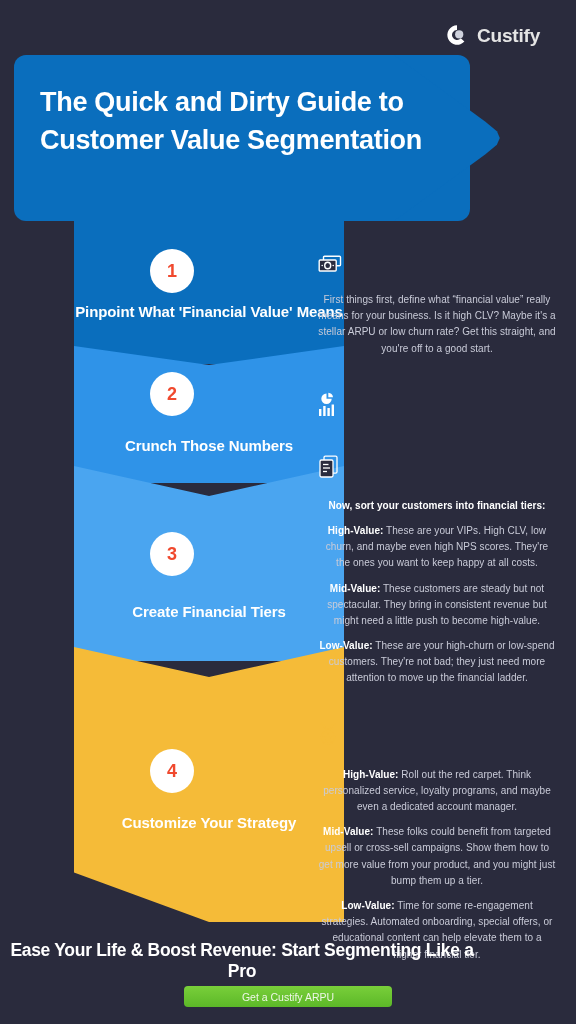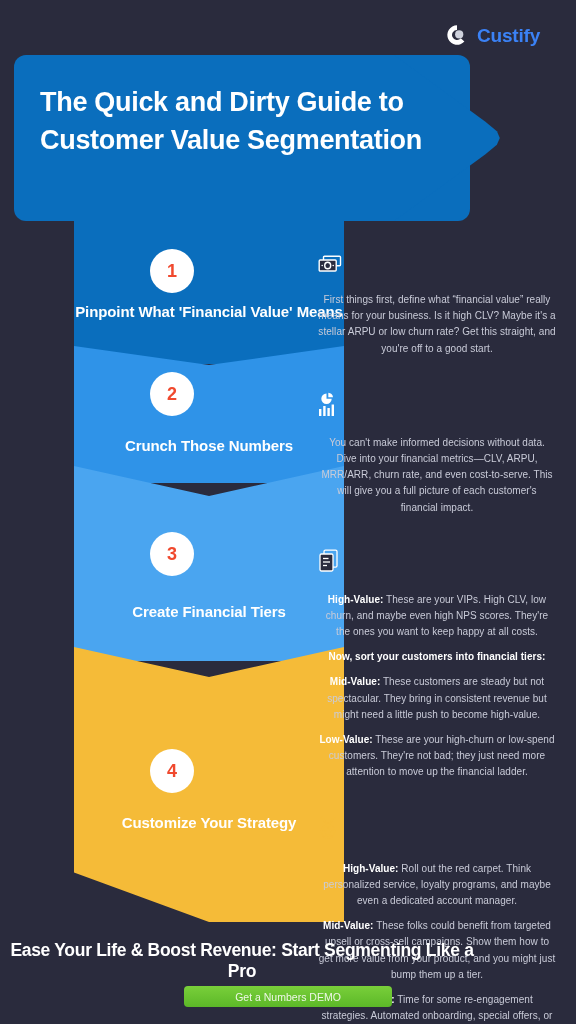--- a/index.html
+++ b/index.html
@@ -11,21 +11,21 @@
   }
   #page { position:relative; width:576px; height:1024px; background:#2a2b3d; }
 
   
   .logo-wrap {
     position:absolute; top:24px; right:36px;
     display:flex; align-items:center; gap:9px;
   }
   .logo-mark { width:22px; height:22px; position:relative; display:block; }
   .logo-text {
-    color:#3b82f6; font-size:19px; font-weight:bold;
+    color:#e5e5e5; font-size:19px; font-weight:bold;
     letter-spacing:-0.2px; line-height:1;
   }
 
   
   .banner {
     position:absolute; left:14px; top:55px;
     width:527px; height:166px;padding-left:24px;
   }
   .banner-body {
     position:absolute; left:0; top:0; width:456px; height:166px;
@@ -166,35 +166,34 @@
       <span class="blk-icon">
         <svg width="24" height="26" viewBox="0 0 24 26">
           <path d="M8.5 1.5 A5.2 5.2 0 1 0 13.7 6.7 L8.5 6.7 Z" fill="#ffffff"></path>
           <path d="M10.3 0.8 A5.2 5.2 0 0 1 15 5.2 L10.3 5.2 Z" fill="#ffffff"></path>
           <rect x="1" y="17" width="2.4" height="7" fill="#ffffff"></rect>
           <rect x="5.2" y="14" width="2.4" height="10" fill="#ffffff"></rect>
           <rect x="9.4" y="16" width="2.4" height="8" fill="#ffffff"></rect>
           <rect x="13.6" y="12.5" width="2.4" height="11.5" fill="#ffffff"></rect>
         </svg>
       </span>
-      <p class="para">You can't make informed decisions without data. Dive into your financial metrics—CLV, ARPU, MRR/ARR, churn rate, and even cost-to-serve. This will give you a full picture of each customer's financial impact.</p>
     </div>
 
     <div class="block b3">
       <span class="blk-icon">
         <svg width="24" height="26" viewBox="0 0 24 26" fill="none" stroke="#ffffff" stroke-width="1.3">
           <rect x="6" y="1.2" width="13" height="17" rx="1.4"></rect>
           <rect x="2" y="5" width="13" height="17" rx="1.4" fill="#2a2b3d"></rect>
           <line x1="5" y1="9.5" x2="10.5" y2="9.5"></line>
           <line x1="5" y1="13" x2="12" y2="13"></line>
           <line x1="5" y1="16.5" x2="9" y2="16.5"></line>
         </svg>
       </span>
+      <p class="para lead">Now, sort your customers into financial tiers:</p>
       <p class="para"><b>High-Value:</b><span> These are your VIPs. High CLV, low churn, and maybe even high NPS scores. They're the ones you want to keep happy at all costs.</span></p>
-      <p class="para lead">Now, sort your customers into financial tiers:</p>
       <p class="para"><b>Mid-Value:</b><span> These customers are steady but not spectacular. They bring in consistent revenue but might need a little push to become high-value.</span></p>
       <p class="para"><b>Low-Value:</b><span> These are your high-churn or low-spend customers. They're not bad; they just need more attention to move up the financial ladder.</span></p>
     </div>
 
     <div class="block b4">
       <span class="blk-icon">
         <svg width="24" height="28" viewBox="0 0 24 28" fill="none" stroke="#f5bb38" stroke-width="1.6">
           <path d="M4 1.5 L10 9 M16 1.5 L10 9" stroke-linecap="round"></path>
           <line x1="3.4" y1="1.8" x2="16.6" y2="1.8" stroke-linecap="round"></line>
           <circle cx="10" cy="15.5" r="6.4"></circle>
@@ -202,15 +201,15 @@
         </svg>
       </span>
       <p class="para"><b>High-Value:</b><span> Roll out the red carpet. Think personalized service, loyalty programs, and maybe even a dedicated account manager.</span></p>
       <p class="para"><b>Mid-Value:</b><span> These folks could benefit from targeted upsell or cross-sell campaigns. Show them how to get more value from your product, and you might just bump them up a tier.</span></p>
       <p class="para"><b>Low-Value:</b><span> Time for some re-engagement strategies. Automated onboarding, special offers, or educational content can help elevate them to a higher financial tier.</span></p>
     </div>
 
   </div>
 
   <div class="footer-title">Ease Your Life &amp; Boost Revenue: Start Segmenting Like a Pro</div>
-  <button class="cta">Get a Numbers DEMO</button>
+  <button class="cta">Get a Custify ARPU</button>
 
 </div>
 
 </body></html>

